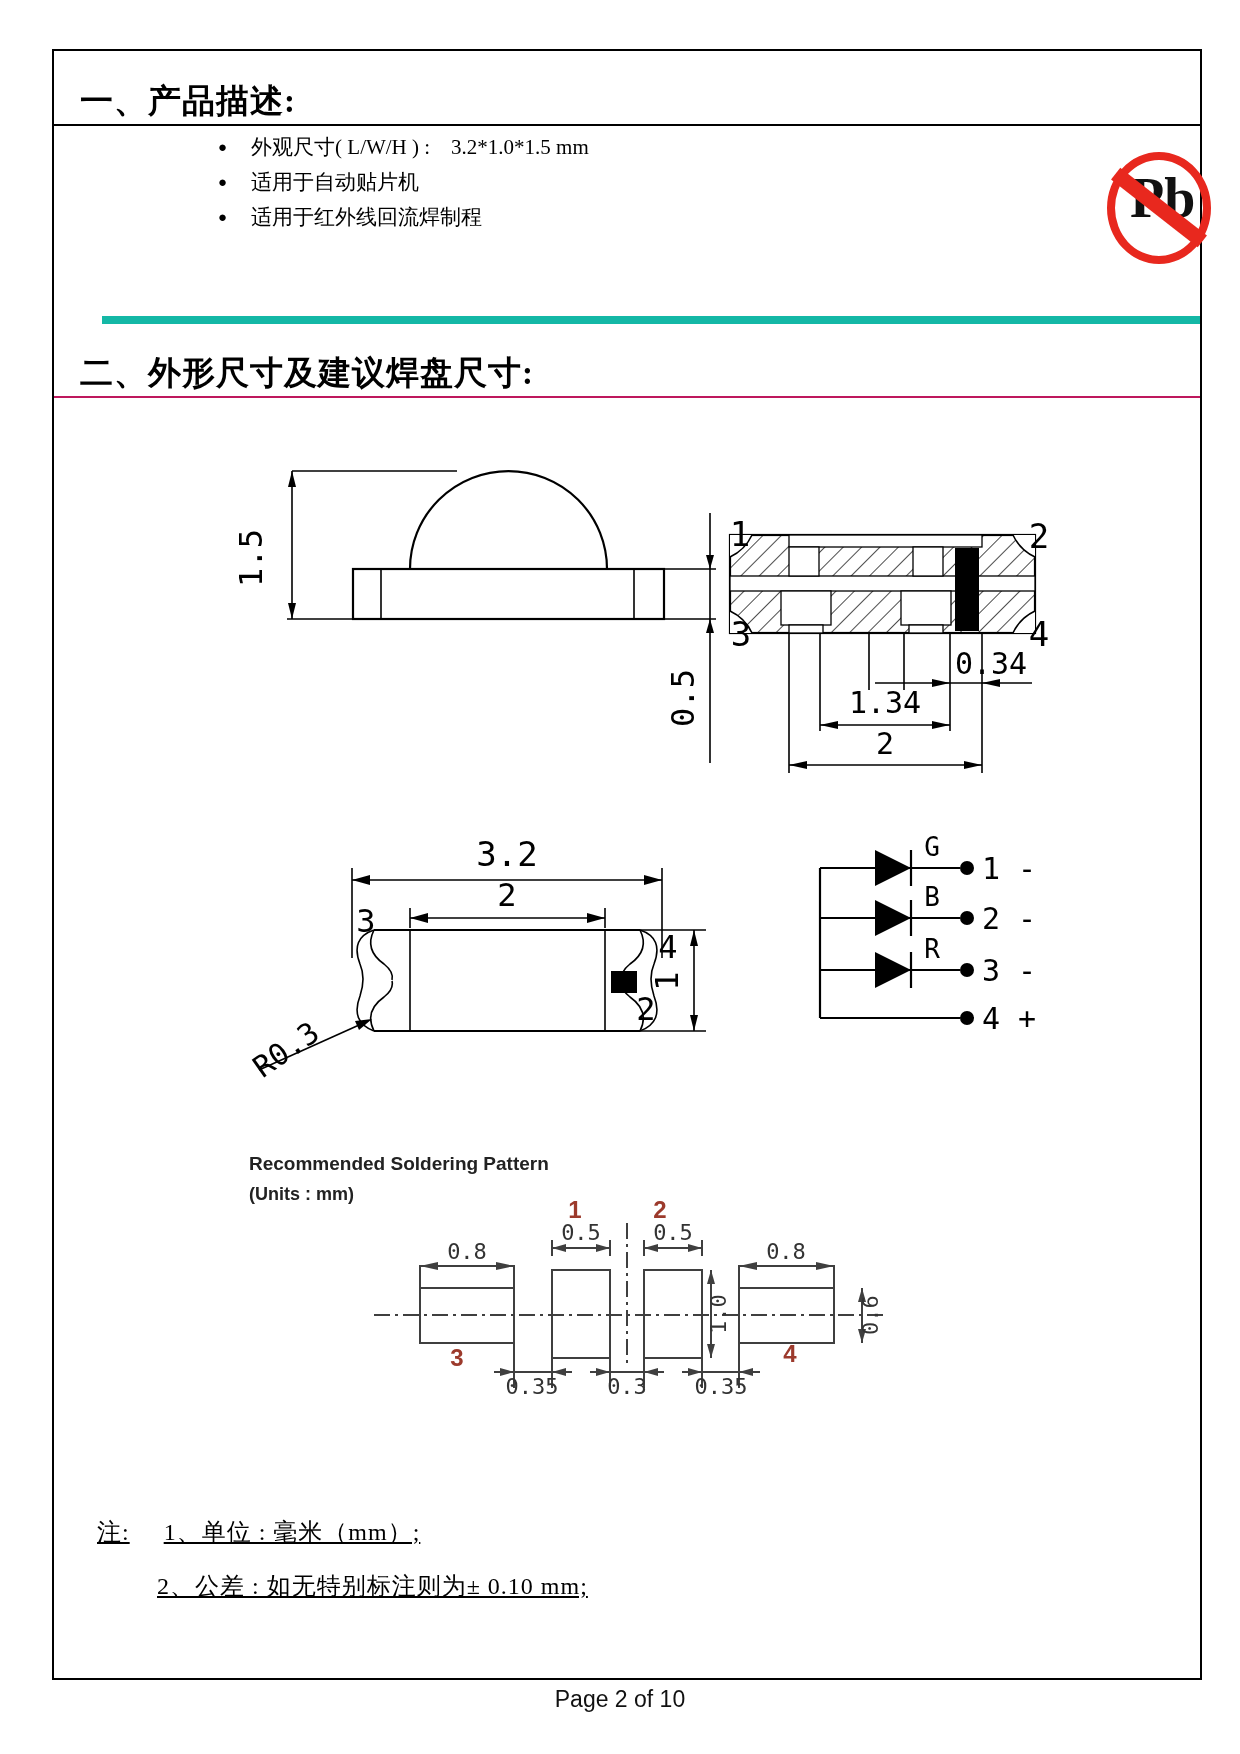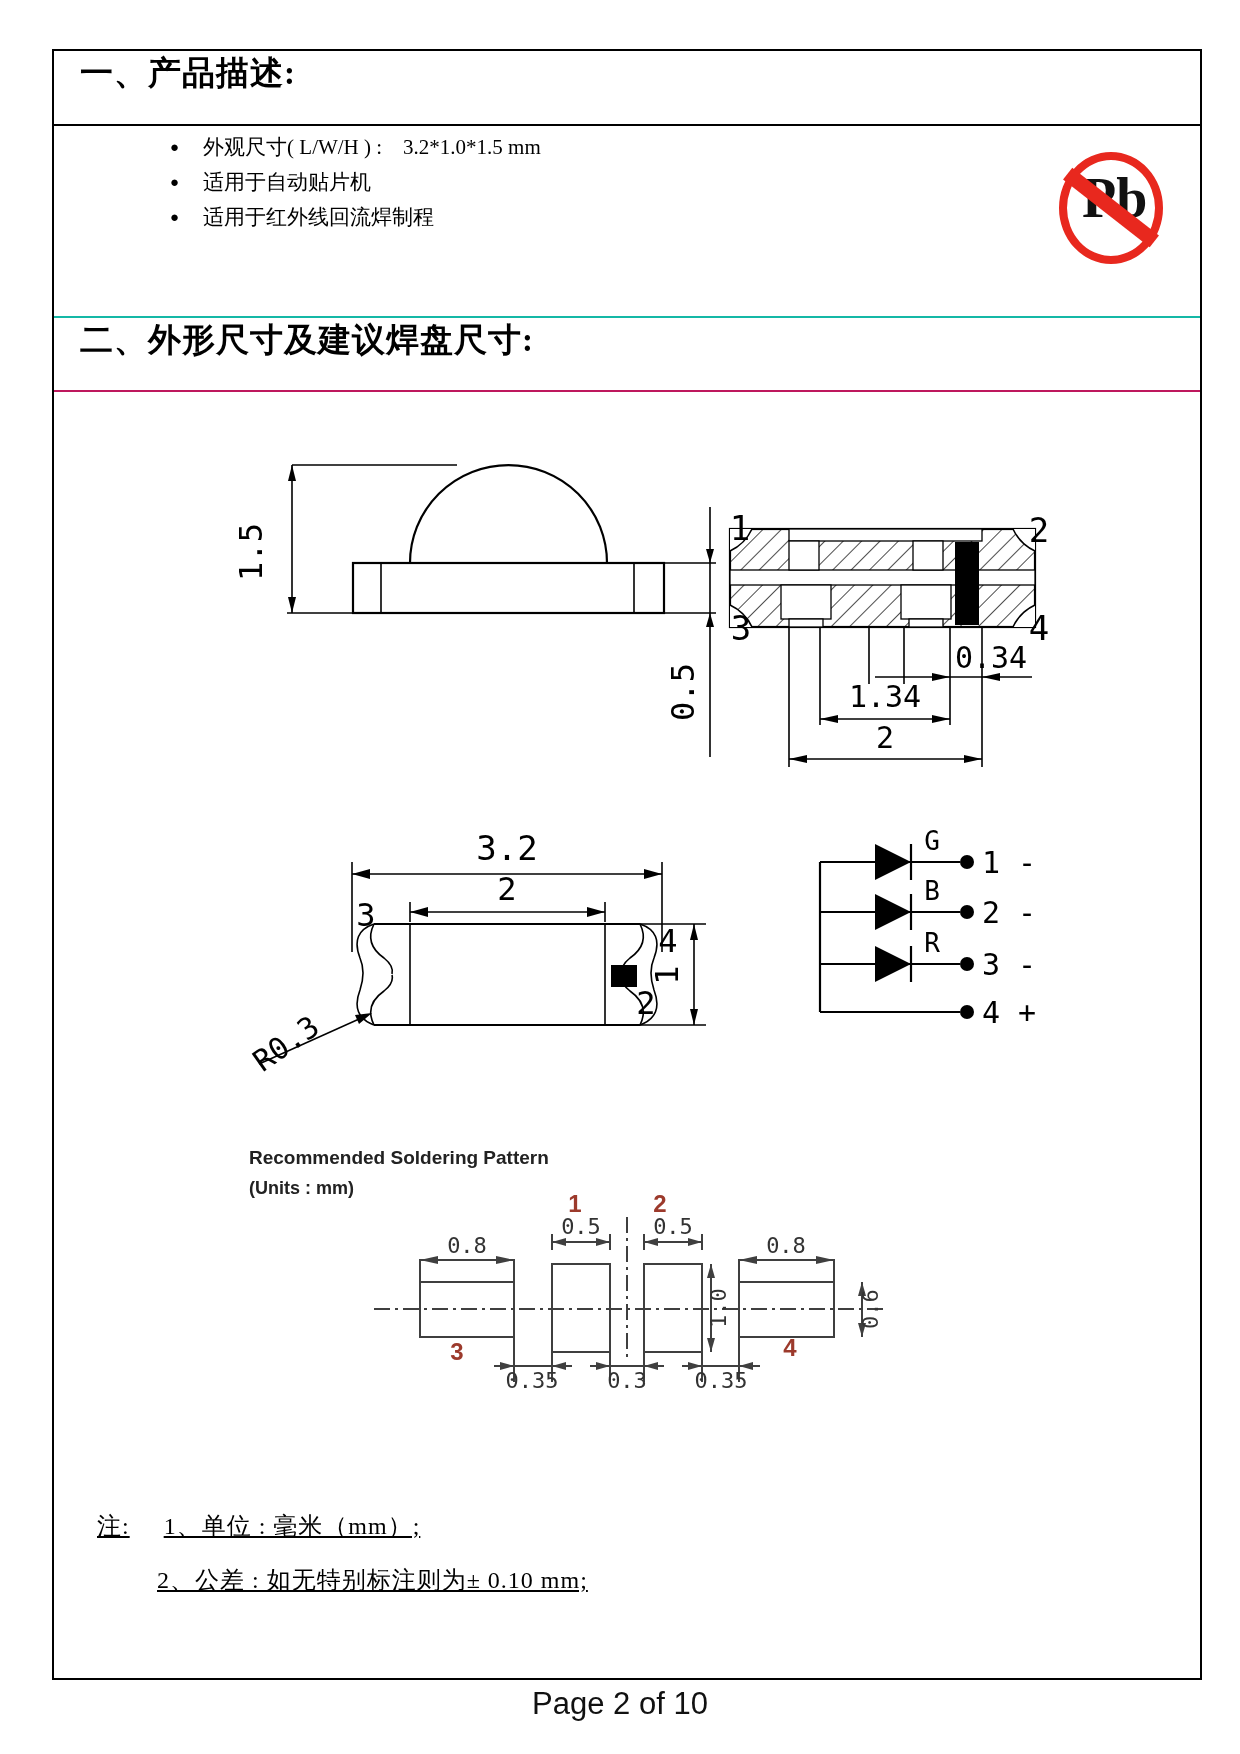--- a/index.html
+++ b/index.html
@@ -2,46 +2,46 @@
 <html><head>
 <meta charset="utf-8">
 <style>
   html,body { margin:0; padding:0; background:#fff; }
   body { width:1240px; height:1754px; position:relative;
          font-family:"Liberation Serif", serif; color:#000; }
 
   .page-border { position:absolute; left:52px; top:49px; width:1150px; height:1631px;
                  border:2px solid #000; box-sizing:border-box; }
 
-  .sec-header { border-bottom:2px solid #000; display:flex; align-items:flex-start;
+  .sec-header { border-bottom:2px solid #000; display:flex; align-items:flex-end;
                 padding-left:26px; font-weight:bold; font-size:33px;
                 font-family:"Liberation Serif", serif; letter-spacing:1px; }
   .sec1-header { height:73px; }
   .sec2-header { height:72px; border-bottom:2px solid #be185d; }
 
-  .bullets-row { position:relative; height:190px; border-bottom:2px solid #14b8a6; }
+  .bullets-row { position:relative; height:190px; border-bottom:8px solid #14b8a6;margin-left:48px; }
   .bullet-list { position:absolute; left:116px; top:4px; margin:0; padding:0; list-style:none; }
   .bullet-list li { font-size:21px; line-height:35px; white-space:pre; }
   .bullet-dot { font-size:15px; margin-right:24px; vertical-align:2px; }
 
   .pb { position:absolute; left:1005px; top:26px; width:104px; height:112px;
         border:8px solid #e8281e; border-radius:50%; box-sizing:border-box; }
   .pb-text { position:absolute; left:15px; top:6px; font-family:"Liberation Serif", serif;
              font-weight:bold; font-size:56px; color:#111; }
   .pb-slash { position:absolute; left:-11px; top:40px; width:110px; height:15px;
               background:#e8281e; transform:rotate(38deg); }
 
   .drawing-area { position:relative; height:1290px; }
   .drawing-svg { position:absolute; left:0; top:0; }
 
   .note-line { position:absolute; font-size:24px; font-family:"Liberation Serif", serif;
                white-space:pre; letter-spacing:1px;text-decoration:underline; }
 
   .footer { position:absolute; left:0; right:0; top:1686px; text-align:center;
-            font-family:"Liberation Sans", sans-serif; font-size:31px; color:#111; }
+            font-family:"Liberation Sans", sans-serif; font-size:23px; color:#111; }
 
   
   .ln  { stroke:#000; stroke-width:1.6; fill:none; }
   .ln2 { stroke:#000; stroke-width:2.2; fill:none; }
   .lnw { stroke:#000; stroke-width:1.3; fill:#fff; }
   .arr { fill:#000; stroke:none; }
   .lnp { stroke:#3f3f3f; stroke-width:2; fill:none; }
   .arrp{ fill:#3f3f3f; stroke:none; }
   .t-cad { font-family:"DejaVu Sans Mono", monospace; fill:#000; font-weight:400; }
   .t-pat { font-family:"DejaVu Sans Mono", monospace; fill:#333; font-weight:400; }

